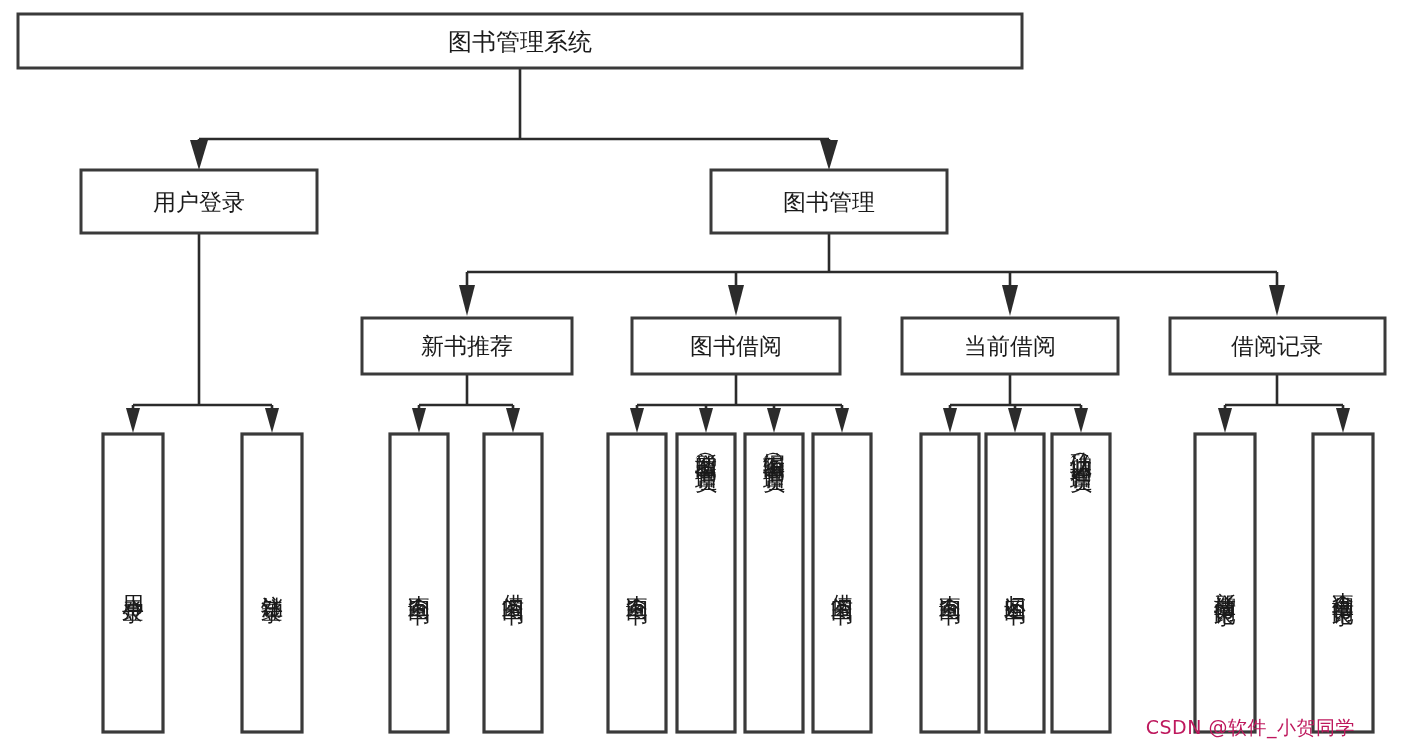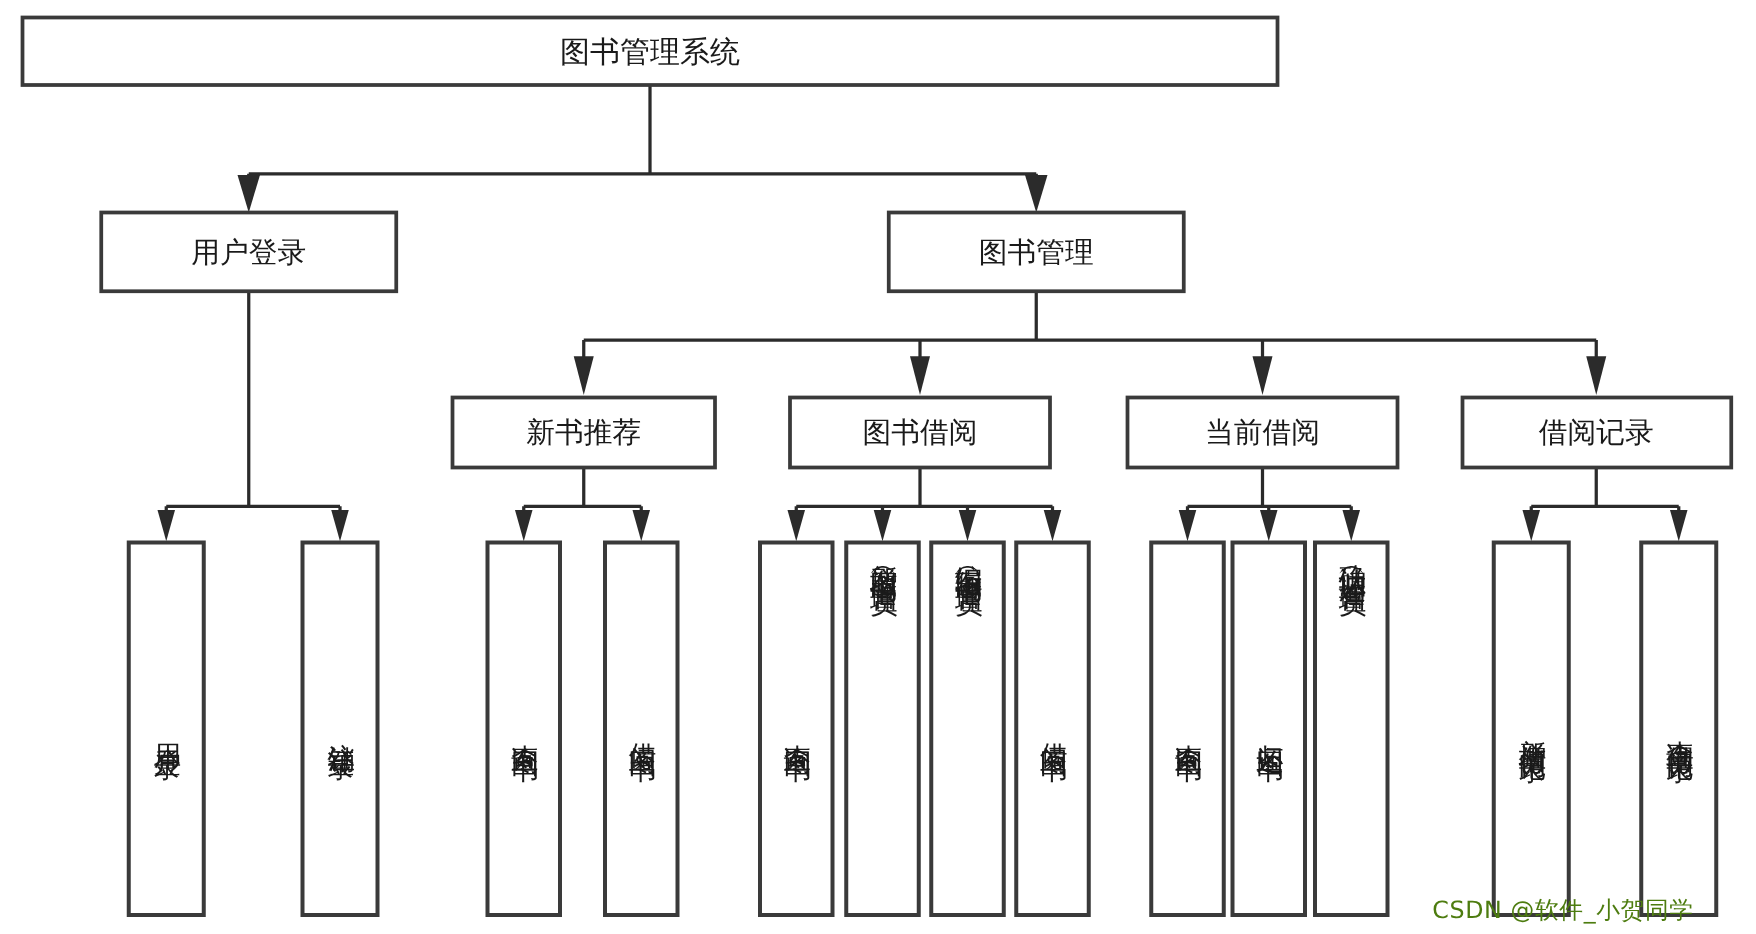--- a/index.html
+++ b/index.html
@@ -80,21 +80,21 @@
     letter-spacing: 3px;
     white-space: nowrap;
     text-align: center;
   }
   .watermark {
     position: absolute;
     right: 8px;
     bottom: 6px;
     font-family: "DejaVu Sans", "Liberation Sans", sans-serif;
     font-size: 19px;
-    color: #4d7c0f;
+    color: #be185d;
     letter-spacing: 0.5px;
     white-space: nowrap;
   }
 </style>
 </head>
 <body>
 
 <div id="diagram-root">
 
   <svg class="canvas" viewBox="0 0 1405 747" xmlns="http://www.w3.org/2000/svg">

